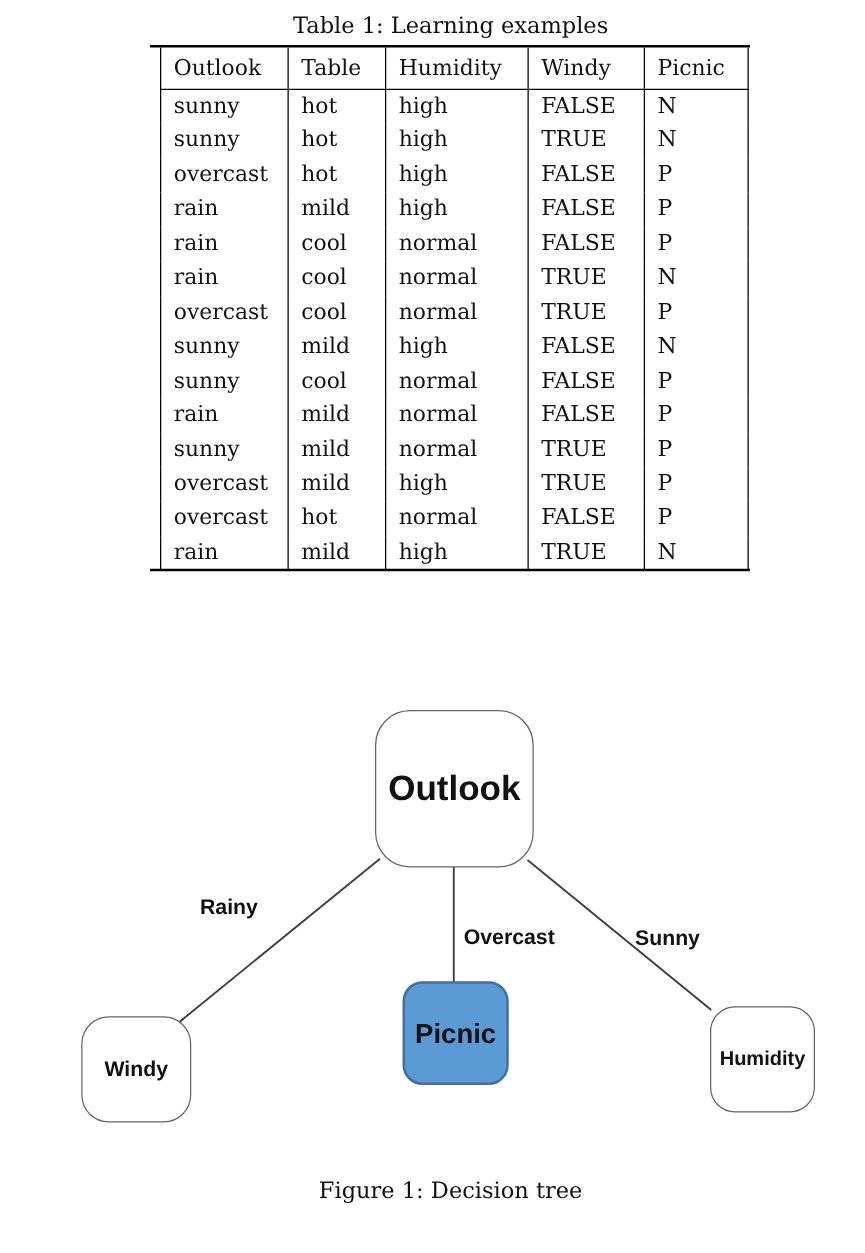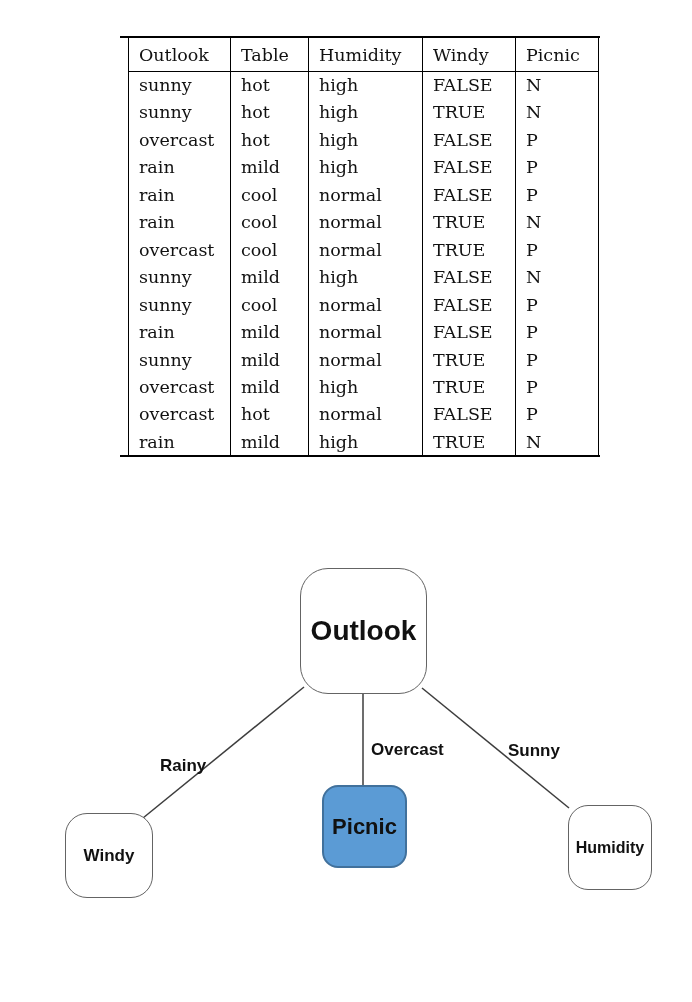--- a/index.html
+++ b/index.html
@@ -121,40 +121,41 @@
   }
   .edge-label {
     position: absolute;
     font-family: "Liberation Sans", sans-serif;
     font-weight: 600;
     font-size: 17px;
     line-height: 20px;
     color: #111111;
     white-space: nowrap;
   }
-  .edge-label-rainy    { left: 160px; top: 756px; }
+  .edge-label-rainy    { left: 160px; top: 716px; }
   .edge-label-overcast { left: 371px; top: 740px; }
   .edge-label-sunny    { left: 508px; top: 741px; }
 
   .figure-caption {
     position: absolute;
     left: 121px;
     top: 942px;
     width: 479px;
     text-align: center;
     font-size: 18px;
     line-height: 22px;
     color: #111111;
   }
 </style>
 </head>
 <body>
 
 <div class="page">
 
+  <div class="table-caption">Table 1: Learning examples</div>
 
   <div class="rule rule-top"></div>
   <div class="rule rule-bottom"></div>
 
   <table class="learning-table">
     <colgroup>
       <col style="width:102px">
       <col style="width:78px">
       <col style="width:114px">
       <col style="width:93px">
@@ -287,14 +288,15 @@
     <span>Picnic</span>
   </div>
   <div class="node node-humidity">
     <span>Humidity</span>
   </div>
 
   <div class="edge-label edge-label-rainy">Rainy</div>
   <div class="edge-label edge-label-overcast">Overcast</div>
   <div class="edge-label edge-label-sunny">Sunny</div>
 
+  <div class="figure-caption">Figure 1: Decision tree</div>
 
 </div>
 
 </body></html>

